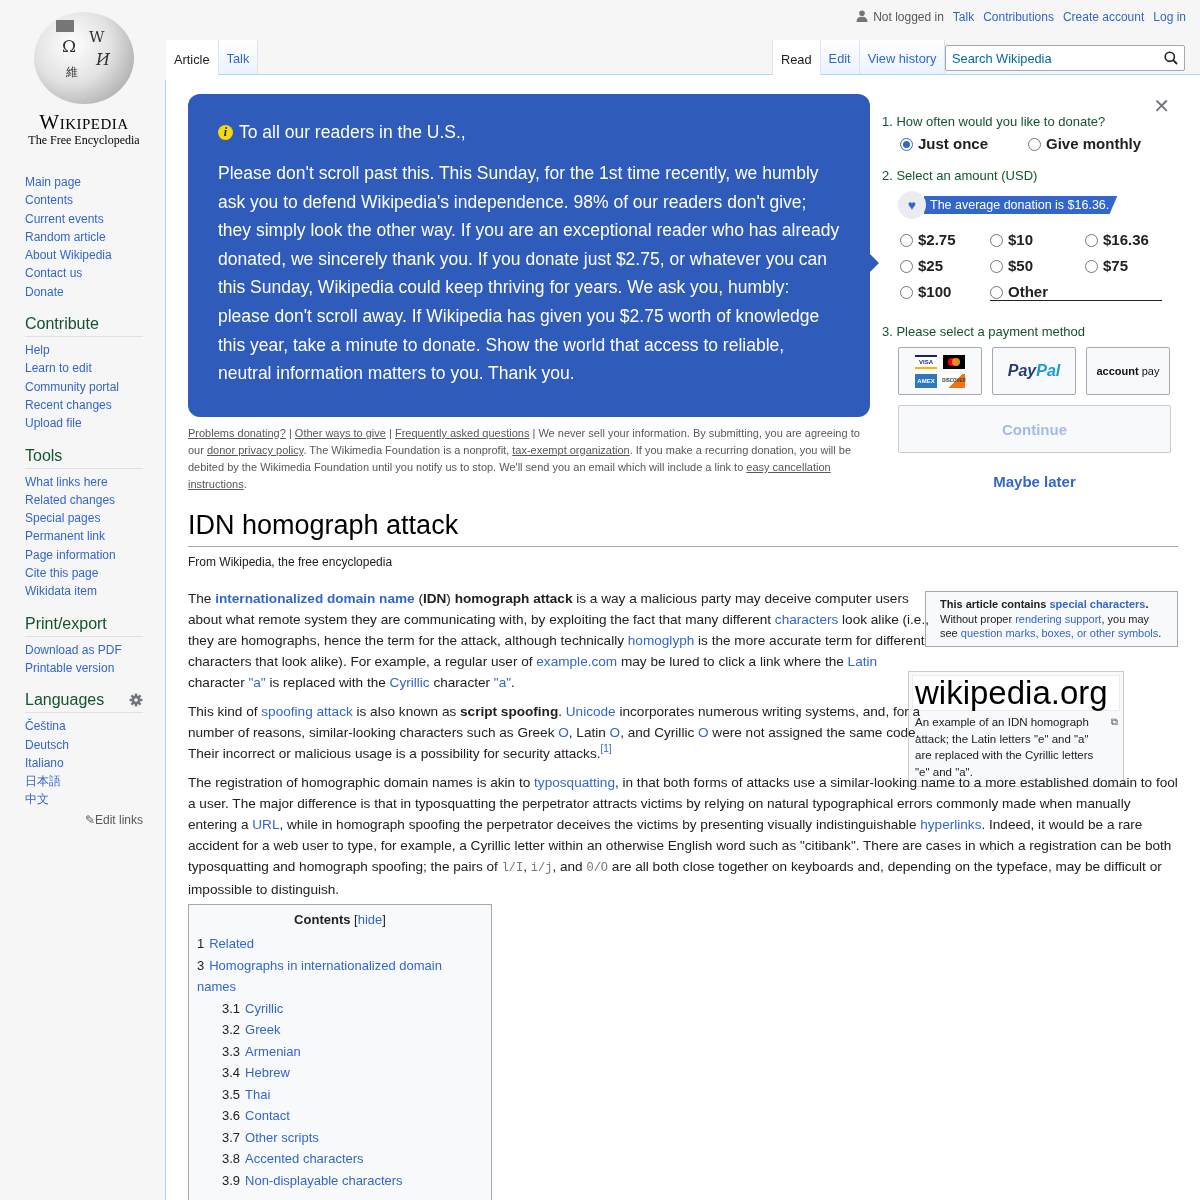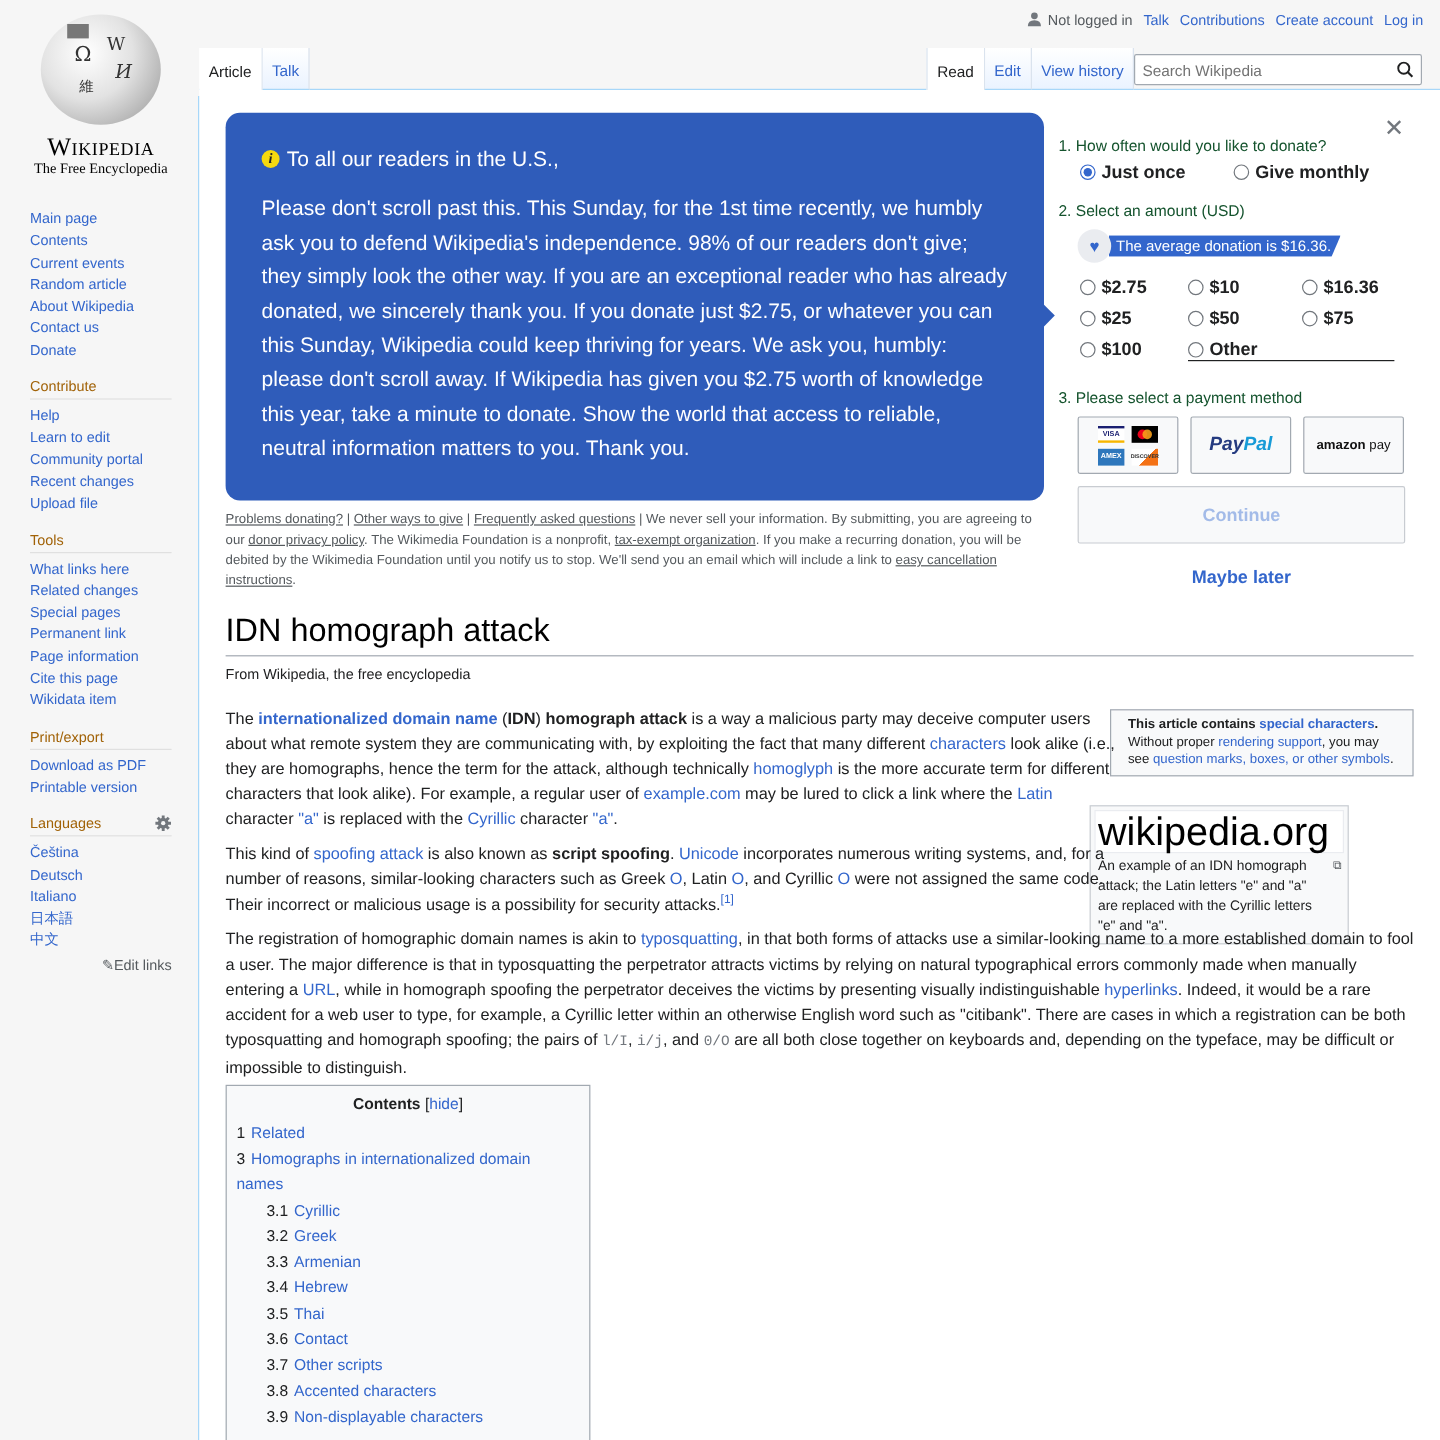--- a/index.html
+++ b/index.html
@@ -14,38 +14,38 @@
   .globe .g1 { left: 28px; top: 24px; font-size: 17px; }
   .globe .g2 { left: 55px; top: 16px; font-size: 15px; }
   .globe .g3 { left: 62px; top: 38px; font-size: 16px; font-style: italic; }
   .globe .g4 { left: 32px; top: 52px; font-size: 12px; }
   .globe .gap { position: absolute; left: 22px; top: 8px; width: 18px; height: 12px; background: #777; }
   .wordmark { font-family: "Liberation Serif", serif; font-size: 21px; letter-spacing: 0.5px; margin-top: 6px; font-variant: small-caps; color: #000; }
   .tagline { font-family: "Liberation Serif", serif; font-size: 12px; color: #000; margin-top: -2px; }
 
   .sidebar { position: absolute; left: 0; top: 160px; width: 165px; }
   .portal { margin-left: 25px; width: 118px; margin-bottom: 10px; }
-  .portal h3 { font-size: 12px; font-weight: normal; color: #a16207; padding: 4px 0 3px; border-bottom: 1px solid #e0e0e0; margin-bottom: 4px; display: flex; justify-content: space-between; align-items: center; text-align: right; }
+  .portal h3 { font-size: 16px; font-weight: normal; color: #14532d; padding: 4px 0 3px; border-bottom: 1px solid #e0e0e0; margin-bottom: 4px; display: flex; justify-content: space-between; align-items: center; text-align: right; }
   .portal ul { list-style: none; }
   .portal li { font-size: 12px; line-height: 18.3px; }
   .portal.first { margin-top: 13px; }
   .edit-links { text-align: right; font-size: 12px; color: #54595d; margin-top: 4px; }
 
   .content-border { position: absolute; left: 165px; top: 80px; width: 1px; height: 1120px; background: #a7d7f9; }
 
   .userlinks { position: absolute; right: 14px; top: 10px; font-size: 12px; display: flex; gap: 9px; align-items: center; }
   .userlinks .nl { color: #54595d; display: flex; align-items: flex-start; gap: 5px; }
 
   .tabs-left { position: absolute; left: 166px; top: 40px; height: 35px; display: flex; }
   .tab { padding: 0 8px; height: 35px; display: flex; align-items: flex-end; padding-bottom: 8px; font-size: 12.8px; background: linear-gradient(#fbfbfb 0, #ffffff 100%); border-right: 1px solid #dae3ee; }
   .tab.sel { background: #fff; color: #202122; }
   .tab.unsel { background: linear-gradient(#ffffff 0%, #eaf3ff 100%); color: #3366cc; border-bottom: 1px solid #a7d7f9; }
   .tabs-right { position: absolute; left: 772px; top: 40px; height: 35px; display: flex; }
   .tabs-line { position: absolute; left: 166px; top: 74px; width: 1034px; height: 1px; background: #a7d7f9; }
-  .search { position: absolute; left: 945px; top: 45px; width: 240px; height: 26px; border: 1px solid #a2a9b1; border-radius: 2px; background: #fff; font-size: 12.8px; color: #737373; display: flex; align-items: center; padding-left: 6px; justify-content: space-between; padding-right: 6px; }
+  .search { position: absolute; left: 945px; top: 45px; width: 240px; height: 26px; border: 1px solid #a2a9b1; border-radius: 2px; background: #fff; font-size: 12.8px; color: #0369a1; display: flex; align-items: center; padding-left: 6px; justify-content: space-between; padding-right: 6px; }
 
   .main { position: absolute; left: 166px; top: 75px; width: 1034px; height: 1125px; background: #fff; }
 
   .banner { position: absolute; left: 188px; top: 94px; width: 682px; height: 323px; background: #2f5cba; border-radius: 12px; color: #fff; padding: 28px 30px 0 30px; }
   .banner:after { content: ""; position: absolute; right: -9px; top: 160px; border-left: 9px solid #2f5cba; border-top: 9px solid transparent; border-bottom: 9px solid transparent; }
   .banner .greet { font-size: 17.5px; display: flex; align-items: center; gap: 6px; margin-bottom: 16px; }
   .banner .body { font-size: 17.5px; line-height: 28.6px; }
   .info-icon { width: 15px; height: 15px; border-radius: 50%; background: #f5d90f; color: #222; font-family: "Liberation Serif", serif; font-style: italic; font-weight: bold; font-size: 12px; display: inline-flex; align-items: center; justify-content: center; }
 
   .legal { position: absolute; left: 188px; top: 425px; width: 680px; font-size: 11px; line-height: 17px; color: #54595d; }
@@ -266,21 +266,21 @@
         <div class="card visa">VISA</div>
         <div class="card mc"></div>
         <div class="card amex">AMEX</div>
         <div class="card disc">DISCOVER</div>
       </div>
     </div>
     <div class="pay">
       <span class="paypal"><span style="color:#253b80">Pay</span><span>Pal</span></span>
     </div>
     <div class="pay">
-      <span class="amazon"><b>amazon</b><span> pay</span></span>
+      <span class="amazon"><b>account</b><span> pay</span></span>
     </div>
   </div>
   <div class="continue">Continue</div>
   <div class="maybe">Maybe later</div>
 </div>
 
 <h1 class="title">IDN homograph attack</h1>
 <div class="tagline-from">From Wikipedia, the free encyclopedia</div>
 
 <div class="special">

